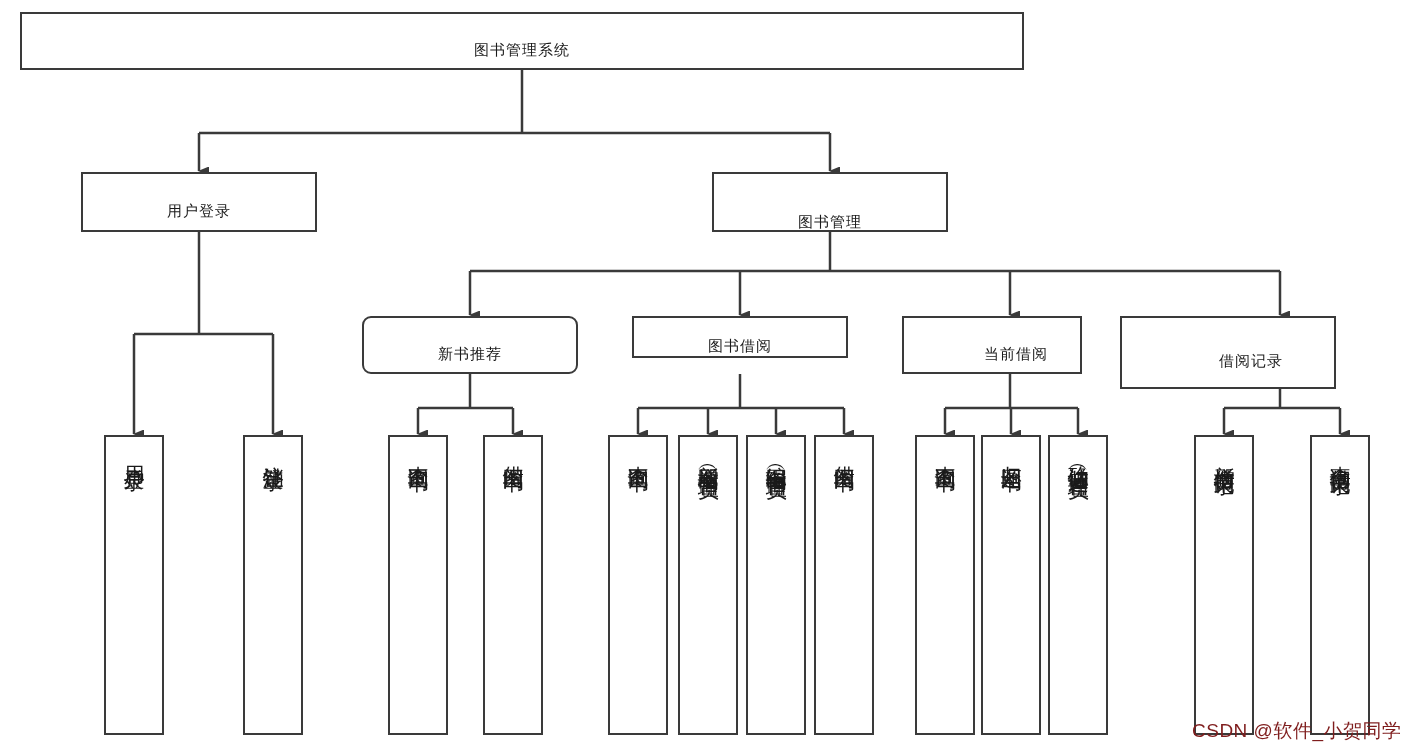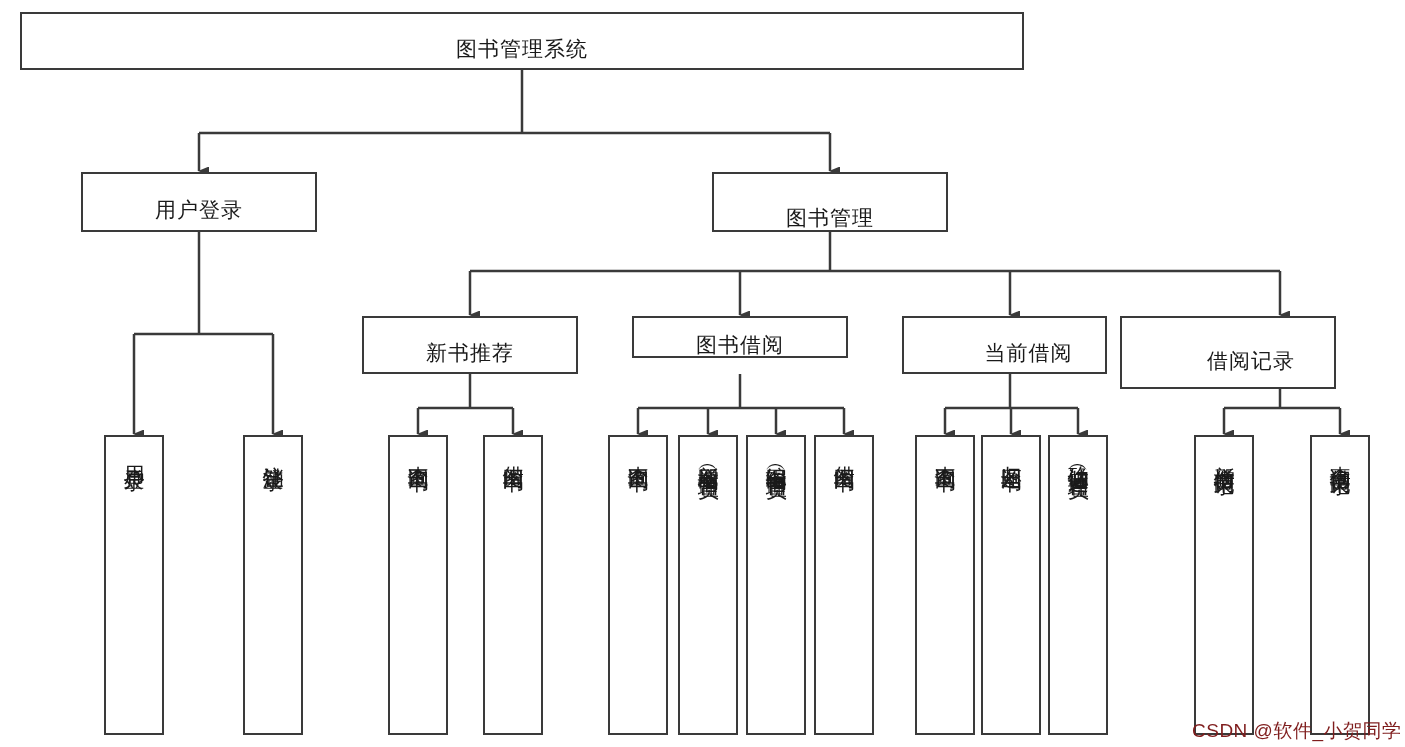--- a/index.html
+++ b/index.html
@@ -29,21 +29,21 @@
     position: absolute;
     box-sizing: border-box;
     background: #ffffff;
     border: 2px solid #3a3a3a;
     display: flex;
     align-items: center;
     justify-content: center;
     color: #1a1a1a;
   }
   .node.horizontal .label {
-    font-size: 21px;
+    font-size: 15px;
     line-height: 1.15;
     letter-spacing: 1px;
     white-space: nowrap;
     margin-top: 17px;
   }
   .node.vertical {
     align-items: flex-start;
     justify-content: center;
     padding-top: 12px;
   }
@@ -112,27 +112,27 @@
   <div id="nodes">
       <div class="node horizontal" style="left: 20px; top: 12px; width: 1004px; height: 58px;">
         <span class="label">图书管理系统</span>
       </div>
       <div class="node horizontal" style="left: 81px; top: 172px; width: 236px; height: 60px;">
         <span class="label">用户登录</span>
       </div>
       <div class="node horizontal" style="left: 712px; top: 172px; width: 236px; height: 60px; align-items: flex-end;">
         <span class="label">图书管理</span>
       </div>
-      <div class="node horizontal" style="left: 362px; top: 316px; width: 216px; height: 58px;">
+      <div class="node horizontal" style="left: 362px; top: 316px; width: 216px; height: 58px; border-radius: 9px;">
         <span class="label">新书推荐</span>
       </div>
       <div class="node horizontal" style="left: 632px; top: 316px; width: 216px; height: 42px;">
         <span class="label">图书借阅</span>
       </div>
-      <div class="node horizontal" style="left: 902px; top: 316px; width: 205px; height: 58px; padding-left: 48px;">
+      <div class="node horizontal" style="left: 902px; top: 316px; width: 180px; height: 58px; padding-left: 48px;">
         <span class="label">当前借阅</span>
       </div>
       <div class="node horizontal" style="left: 1120px; top: 316px; width: 216px; height: 73px; padding-left: 46px;">
         <span class="label">借阅记录</span>
       </div>
       <div class="node vertical" style="left: 104px; top: 435px; width: 60px; height: 300px;">
         <span class="label">用户登录</span>
       </div>
       <div class="node vertical" style="left: 243px; top: 435px; width: 60px; height: 300px;">
         <span class="label">注销登录</span>

